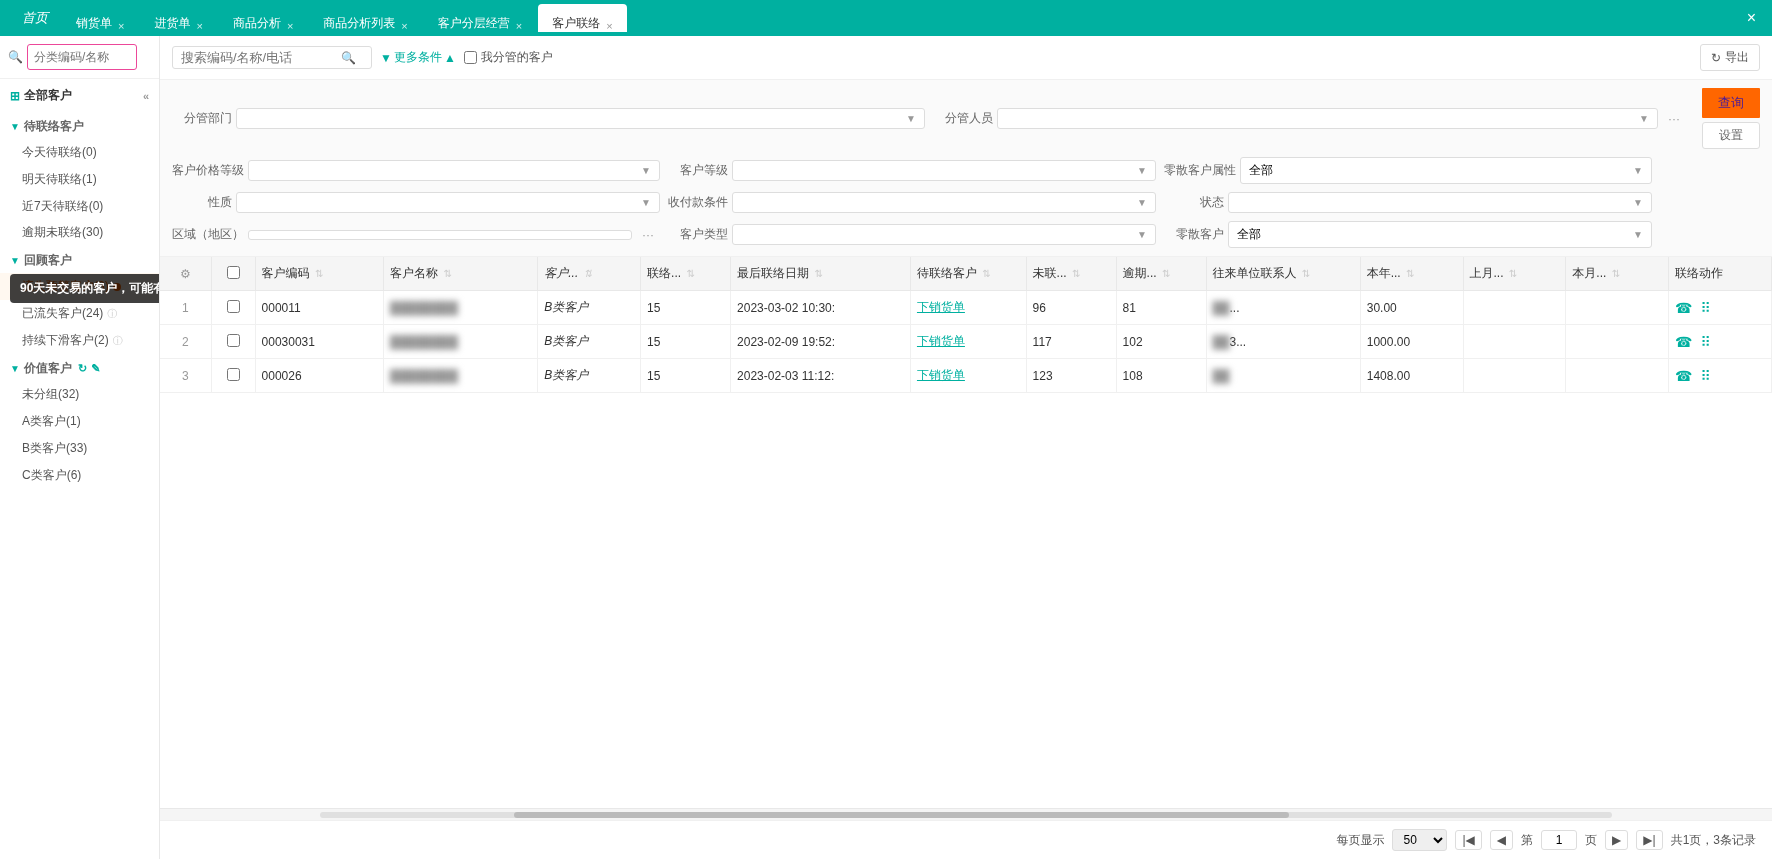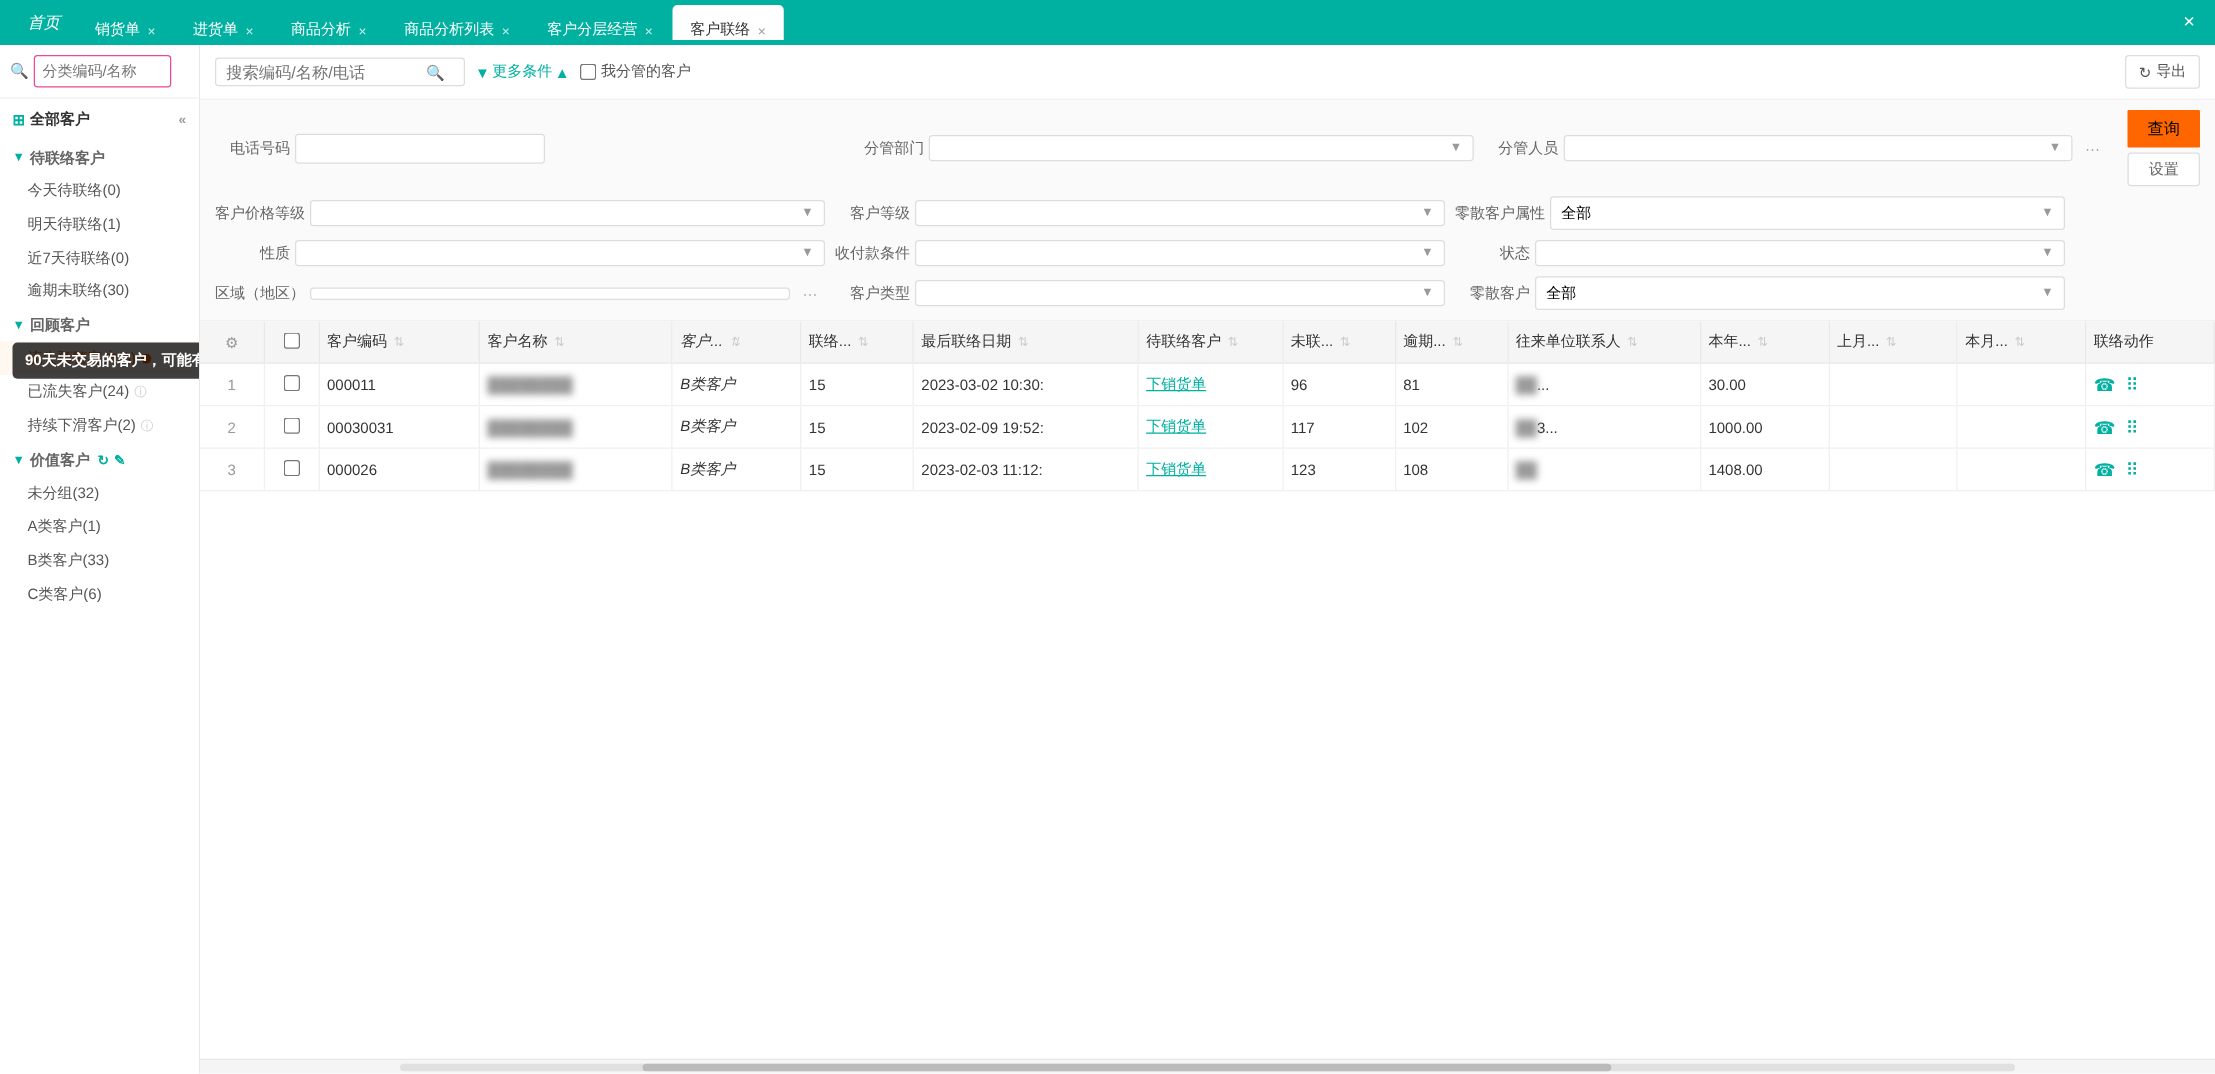--- a/index.html
+++ b/index.html
@@ -266,21 +266,21 @@
       padding: 2px 6px;
     }
     .filter-actions {
       display: flex;
       flex-direction: column;
       gap: 4px;
       margin-left: 8px;
     }
     .btn-query {
       background: #ff6600;
-      color: #000000;
+      color: #4c1d95;
       border: none;
       border-radius: 1px;
       padding: 6px 16px;
       cursor: pointer;
       font-size: 13px;
     }
     .btn-settings {
       background: #fff;
       color: #666;
       border: 1px solid #ddd;
@@ -521,24 +521,20 @@
       <div class="export-btn">
         <span>↻</span>
         <span>导出</span>
       </div>
     </div>
 
     <div class="filter-area">
 
       <div class="filter-row">
         <div class="filter-field">
-          <span class="filter-label">电话号码</span>
-          <input class="filter-input" type="text" style="max-width: 200px;">
-        </div>
-        <div class="filter-field">
           <span class="filter-label">分管部门</span>
           <div class="filter-select">
             <span></span>
             <span class="chevron">▼</span>
           </div>
         </div>
         <div class="filter-field">
           <span class="filter-label">分管人员</span>
           <div class="filter-select">
             <span></span>
@@ -759,14 +755,29 @@
           </tbody>
       </table>
     </div>
 
     <div class="scrollbar-area">
       <div class="scrollbar-track">
         <div class="scrollbar-thumb"></div>
       </div>
     </div>
 
+    <div class="table-footer">
+      <span>每页显示</span>
+      <select class="per-page-select">
+        <option>50</option>
+        <option>100</option>
+      </select>
+      <button class="pagination-btn">|◀</button>
+      <button class="pagination-btn">◀</button>
+      <span>第</span>
+      <input class="page-input" type="text" value="1" style="">
+      <span>页</span>
+      <button class="pagination-btn">▶</button>
+      <button class="pagination-btn">▶|</button>
+      <span>共1页，3条记录</span>
+    </div>
   </div>
 </div>
 
 </body></html>

